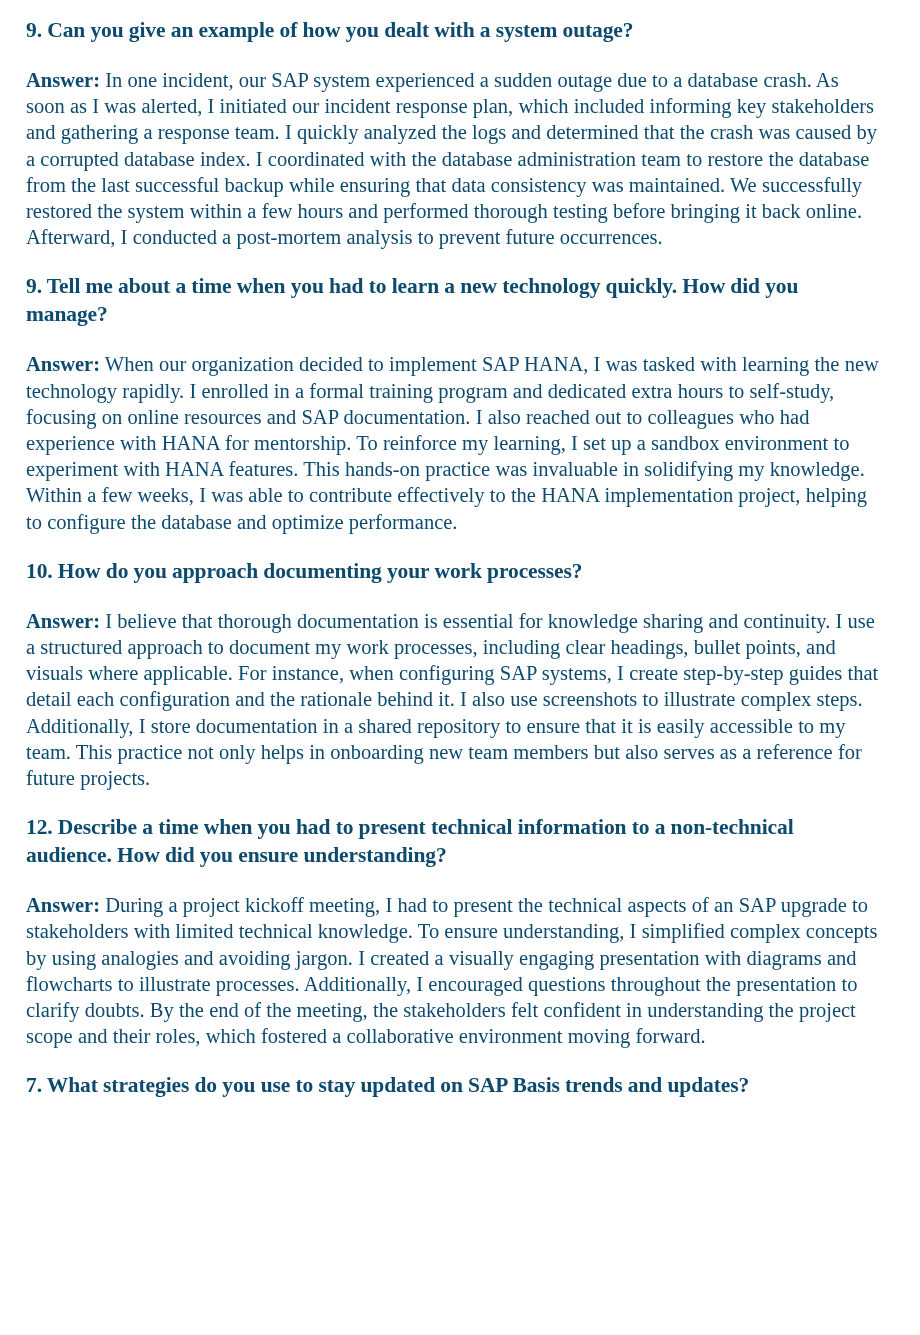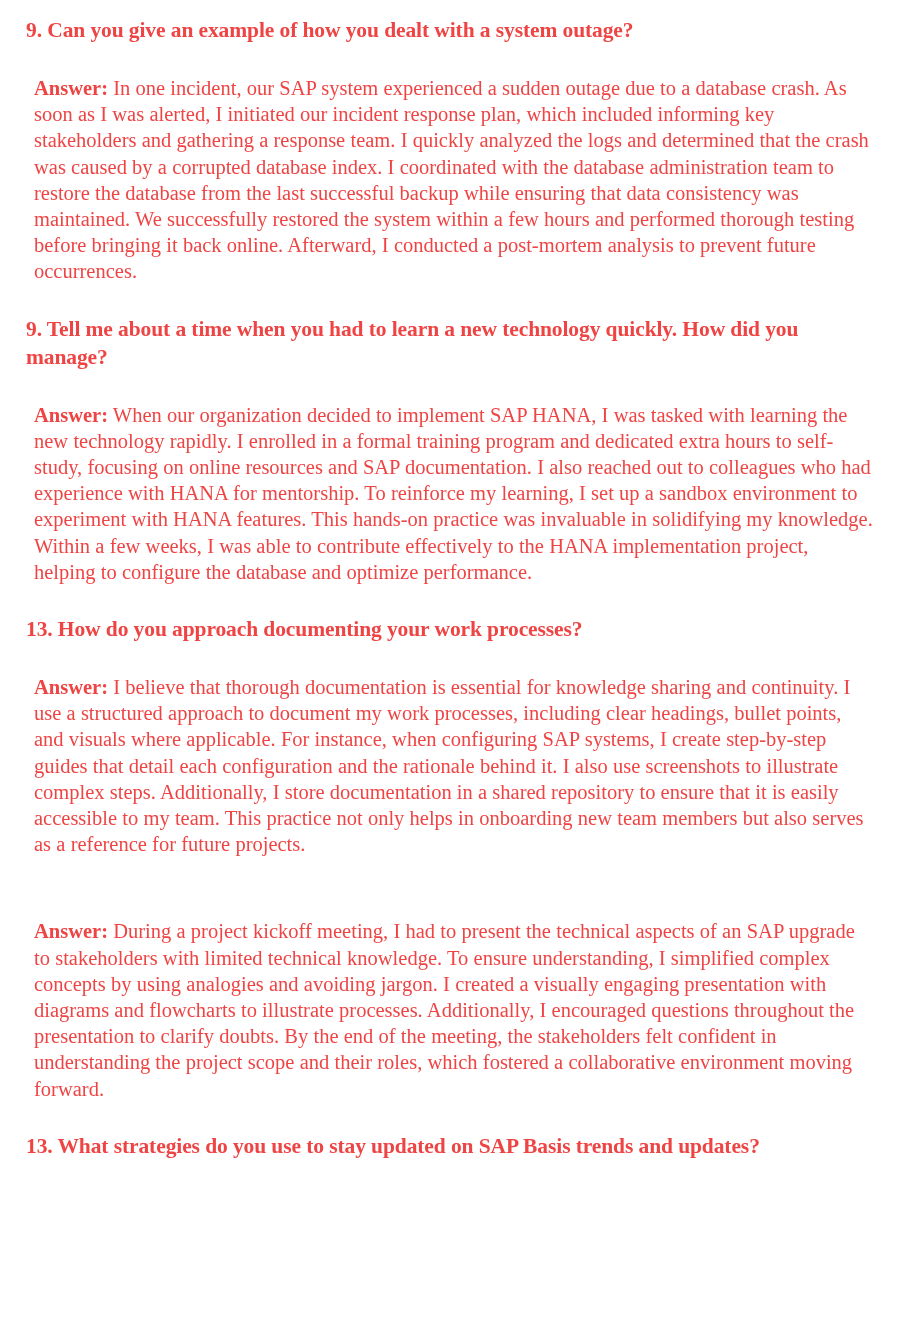--- a/index.html
+++ b/index.html
@@ -8,21 +8,21 @@
     padding: 0;
     background: #ffffff;
   }
   .page {
     position: relative;
     width: 920px;
     height: 1335px;
     background: #ffffff;
     overflow: hidden;
     font-family: "Liberation Serif", "DejaVu Serif", serif;
-    color: #ef4444;
+    color: #0c4a6e;
     box-sizing: border-box;
   }
   .content {
     position: absolute;
     left: 26px;
     top: 16px;
     width: 856px;
   }
   .qa-block {
     margin: 0;
@@ -33,21 +33,21 @@
     line-height: 28px;
     letter-spacing: -0.1px;
     margin: 0;
     text-align: left;
     word-spacing: 0px;
   }
   .answer {
     font-size: 20.5px;
     font-weight: normal;
     line-height: 26.2px;
-    margin: 8px;
+    margin: 0;
     text-align: left;
     word-spacing: 0.1px;
   }
   .answer .lead {
     font-weight: bold;
   }
   
   .gap-q-to-a { height: 23px; }
   .gap-a-to-q { height: 22px; }
 </style>
@@ -67,33 +67,34 @@
 
     <div class="qa-block">
       <p class="question">9. Tell me about a time when you had to learn a new technology quickly. How did you manage?</p>
       <div class="gap-q-to-a"></div>
       <p class="answer"><span class="lead">Answer:</span><span> When our organization decided to implement SAP HANA, I was tasked with learning the new technology rapidly. I enrolled in a formal training program and dedicated extra hours to self-study, focusing on online resources and SAP documentation. I also reached out to colleagues who had experience with HANA for mentorship. To reinforce my learning, I set up a sandbox environment to experiment with HANA features. This hands-on practice was invaluable in solidifying my knowledge. Within a few weeks, I was able to contribute effectively to the HANA implementation project, helping to configure the database and optimize performance.</span></p>
     </div>
 
     <div class="gap-a-to-q"></div>
 
     <div class="qa-block">
-      <p class="question">13. How do you approach documenting your work processes?</p>
+      <p class="question">10. How do you approach documenting your work processes?</p>
       <div class="gap-q-to-a"></div>
       <p class="answer"><span class="lead">Answer:</span><span> I believe that thorough documentation is essential for knowledge sharing and continuity. I use a structured approach to document my work processes, including clear headings, bullet points, and visuals where applicable. For instance, when configuring SAP systems, I create step-by-step guides that detail each configuration and the rationale behind it. I also use screenshots to illustrate complex steps. Additionally, I store documentation in a shared repository to ensure that it is easily accessible to my team. This practice not only helps in onboarding new team members but also serves as a reference for future projects.</span></p>
     </div>
 
     <div class="gap-a-to-q"></div>
 
     <div class="qa-block">
+      <p class="question">12. Describe a time when you had to present technical information to a non-technical audience. How did you ensure understanding?</p>
       <div class="gap-q-to-a"></div>
       <p class="answer"><span class="lead">Answer:</span><span> During a project kickoff meeting, I had to present the technical aspects of an SAP upgrade to stakeholders with limited technical knowledge. To ensure understanding, I simplified complex concepts by using analogies and avoiding jargon. I created a visually engaging presentation with diagrams and flowcharts to illustrate processes. Additionally, I encouraged questions throughout the presentation to clarify doubts. By the end of the meeting, the stakeholders felt confident in understanding the project scope and their roles, which fostered a collaborative environment moving forward.</span></p>
     </div>
 
     <div class="gap-a-to-q"></div>
 
     <div class="qa-block">
-      <p class="question">13. What strategies do you use to stay updated on SAP Basis trends and updates?</p>
+      <p class="question">7. What strategies do you use to stay updated on SAP Basis trends and updates?</p>
       <div class="gap-q-to-a"></div>
     </div>
 
   </div>
 </div>
 
 </body></html>

